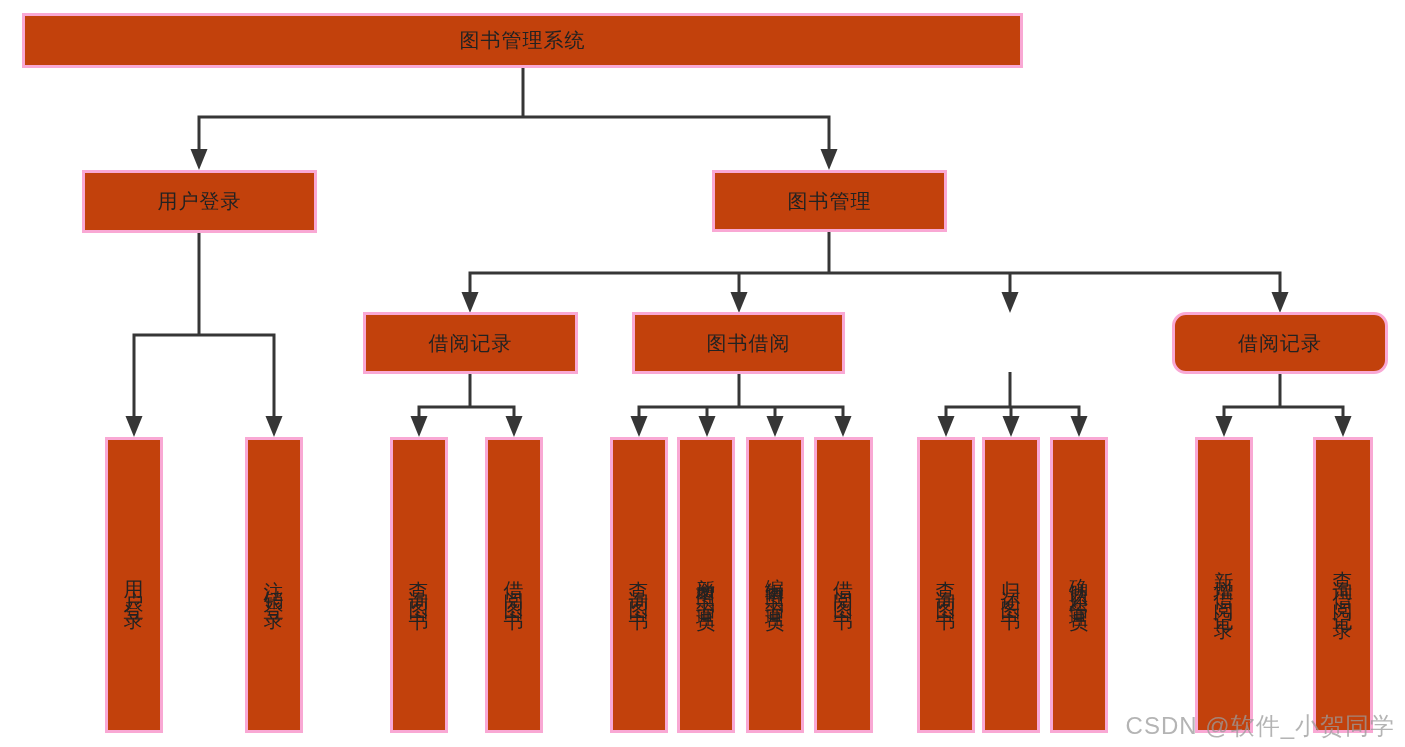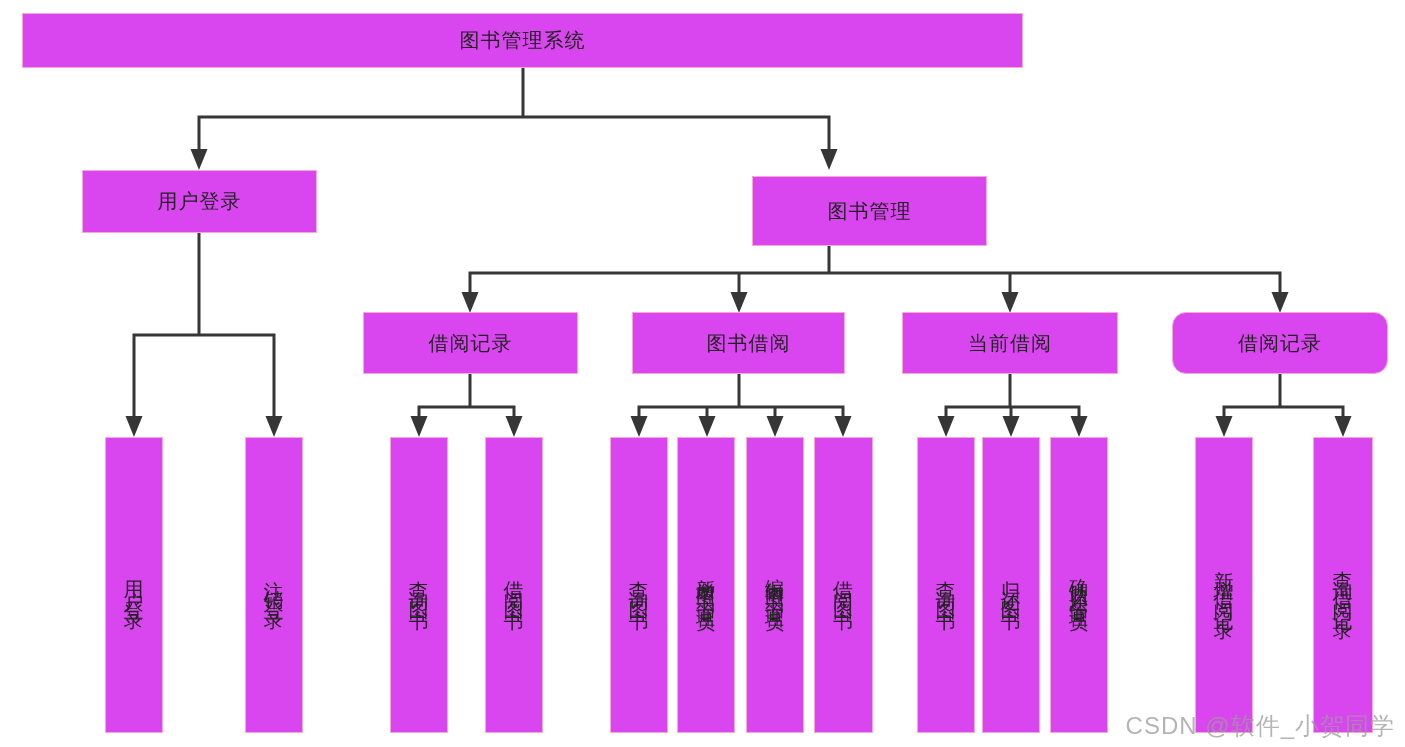--- a/index.html
+++ b/index.html
@@ -19,22 +19,22 @@
     position: absolute;
     left: 0;
     top: 0;
     width: 1405px;
     height: 747px;
     pointer-events: none;
   }
   .node {
     position: absolute;
     box-sizing: border-box;
-    background: #d946ef;
-    border: 1px solid #f9a8d4;
+    background: #c2410c;
+    border: 3px solid #f9a8d4;
     color: #222222;
     display: flex;
     align-items: center;
     justify-content: center;
   }
   .hbox {
     font-size: 20px;
     letter-spacing: 1px;
     white-space: nowrap;
   }
@@ -48,21 +48,21 @@
     letter-spacing: 10px;
     line-height: 1;
   }
   .vbox.long {
     font-size: 19px;
     letter-spacing: 5px;
   }
   
   .n-root          { left: 22px;   top: 13px;  width: 1001px; height: 55px; }
   .n-user-login    { left: 82px;   top: 170px; width: 235px;  height: 63px; }
-  .n-book-mgmt     { left: 712px;  top: 176px; width: 235px;  height: 70px; margin-left: 40px; }
+  .n-book-mgmt     { left: 712px;  top: 170px; width: 235px;  height: 62px; }
   .n-new-book-rec  { left: 363px;  top: 312px; width: 215px;  height: 62px; }
   .n-book-borrow   { left: 632px;  top: 312px; width: 213px;  height: 62px; padding-left: 20px; }
   .n-current-borrow{ left: 902px;  top: 312px; width: 216px;  height: 62px; }
   .n-borrow-record { left: 1172px; top: 312px; width: 216px;  height: 62px; border-radius: 14px; }
   
   .n-leaf-login        { left: 105px;  }
   .n-leaf-logout       { left: 245px;  }
   .n-leaf-query-b1     { left: 390px;  }
   .n-leaf-borrow-b1    { left: 485px;  }
   .n-leaf-query-b2     { left: 610px;  }
@@ -143,21 +143,20 @@
     </g>
   </svg>
 
   <div class="node hbox n-root">图书管理系统</div>
 
   <div class="node hbox n-user-login">用户登录</div>
   <div class="node hbox n-book-mgmt">图书管理</div>
 
   <div class="node hbox n-new-book-rec">借阅记录</div>
   <div class="node hbox n-book-borrow">图书借阅</div>
-  <div class="node hbox n-current-borrow">当前借阅</div>
   <div class="node hbox n-borrow-record">借阅记录</div>
 
   <div class="node vbox n-leaf-login">用户登录</div>
   <div class="node vbox n-leaf-logout">注销登录</div>
 
   <div class="node vbox n-leaf-query-b1">查询图书</div>
   <div class="node vbox n-leaf-borrow-b1">借阅图书</div>
 
   <div class="node vbox n-leaf-query-b2">查询图书</div>
   <div class="node vbox long n-leaf-add-book">新增图书（管理员）</div>

